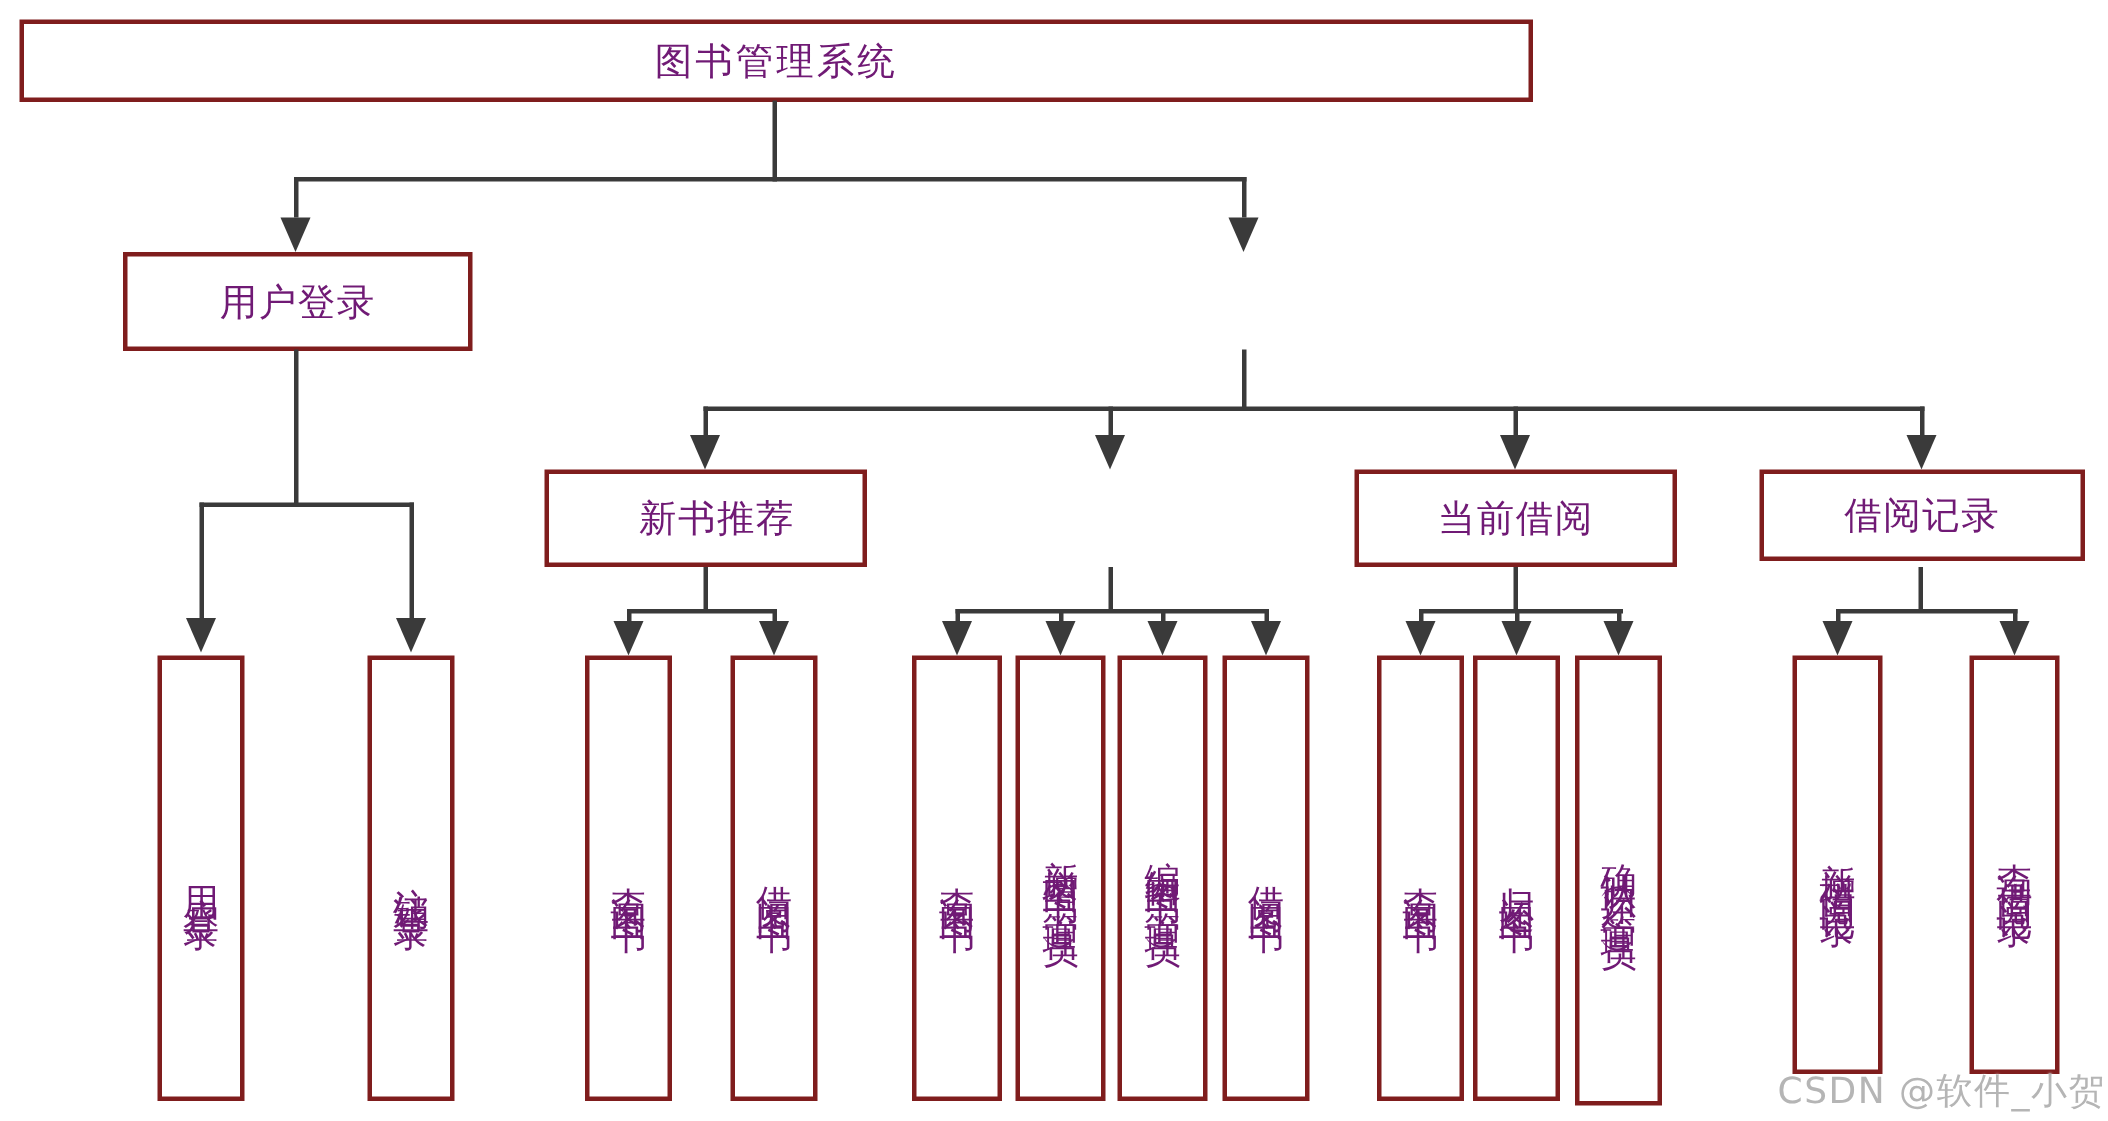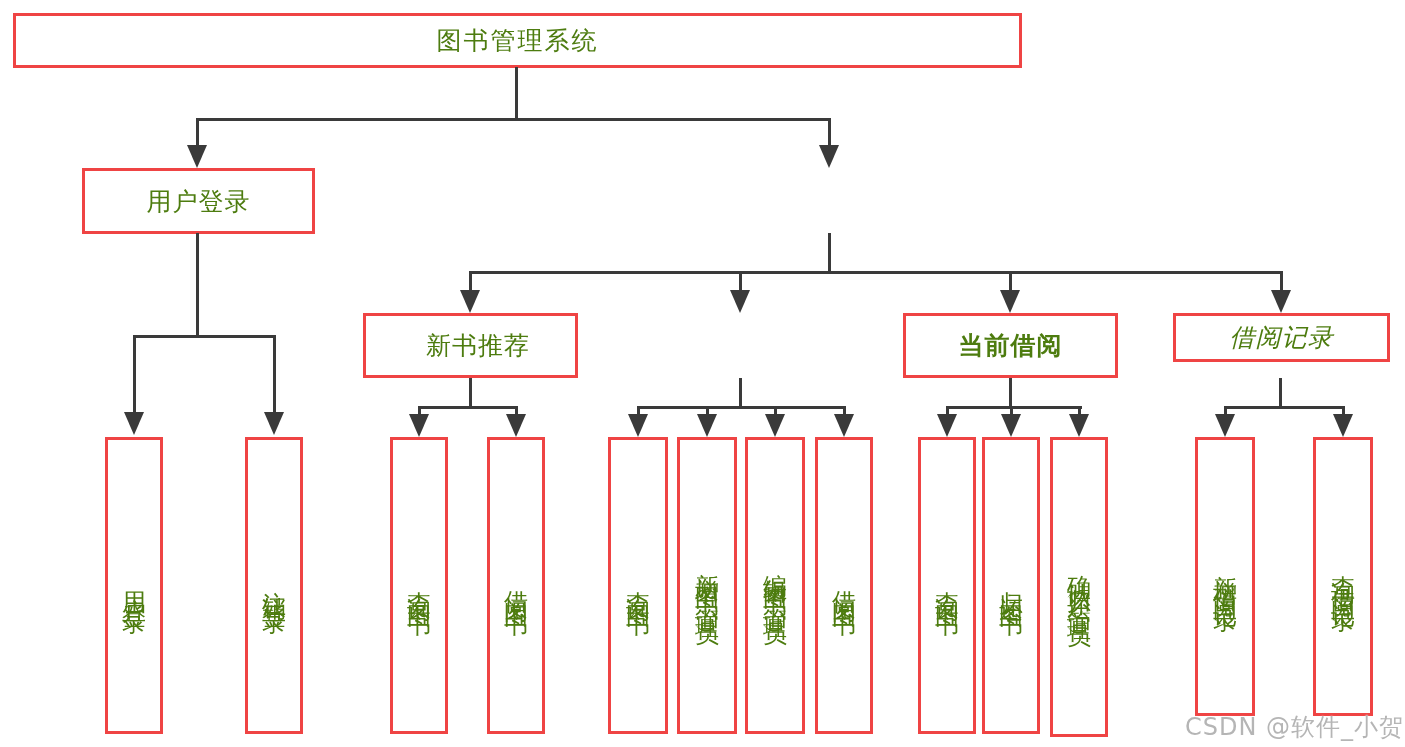--- a/index.html
+++ b/index.html
@@ -7,23 +7,23 @@
     position: relative;
     width: 1405px;
     height: 747px;
     background: #ffffff;
     font-family: "DejaVu Sans", "Liberation Sans", sans-serif;
     overflow: hidden;
   }
   .box {
     position: absolute;
     box-sizing: border-box;
-    border: 3px solid #ef4444;
+    border: 3px solid #7f1d1d;
     background: #ffffff;
-    color: #4d7c0f;
+    color: #701a75;
     display: flex;
     align-items: center;
     justify-content: center;
     text-align: right;
   }
   .hbox { font-size: 25px; letter-spacing: 1px; }
   .titlebox { font-size: 25px; letter-spacing: 2px; }
   .vbox {
     writing-mode: vertical-rl;
     font-size: 24px;
@@ -60,22 +60,22 @@
 </head>
 <body>
 
 <div class="canvas">
 
   <div class="box titlebox" style="left:13px; top:13px; width:1009px; height:55px;">图书管理系统</div>
 
   <div class="box hbox" style="left:82px; top:168px; width:233px; height:66px;">用户登录</div>
 
   <div class="box hbox" style="left:363px; top:313px; width:215px; height:65px;padding-left:15px;">新书推荐</div>
-  <div class="box hbox" style="left:903px; top:313px; width:215px; height:65px;font-weight:bold;">当前借阅</div>
-  <div class="box hbox" style="left:1173px; top:313px; width:217px; height:49px;font-style:italic;">借阅记录</div>
+  <div class="box hbox" style="left:903px; top:313px; width:215px; height:65px;">当前借阅</div>
+  <div class="box hbox" style="left:1173px; top:313px; width:217px; height:61px;">借阅记录</div>
 
   <div class="box vbox" style="left:105px; top:437px; width:58px; height:297px;">用户登录</div>
   <div class="box vbox" style="left:245px; top:437px; width:58px; height:297px;">注销登录</div>
 
   <div class="box vbox" style="left:390px; top:437px; width:58px; height:297px;">查询图书</div>
   <div class="box vbox" style="left:487px; top:437px; width:58px; height:297px;">借阅图书</div>
 
   <div class="box vbox" style="left:608px; top:437px; width:60px; height:297px;">查询图书</div>
   <div class="box vbox" style="left:677px; top:437px; width:60px; height:297px;">新增图书（管理员）</div>
   <div class="box vbox" style="left:745px; top:437px; width:60px; height:297px;">编辑图书（管理员）</div>

